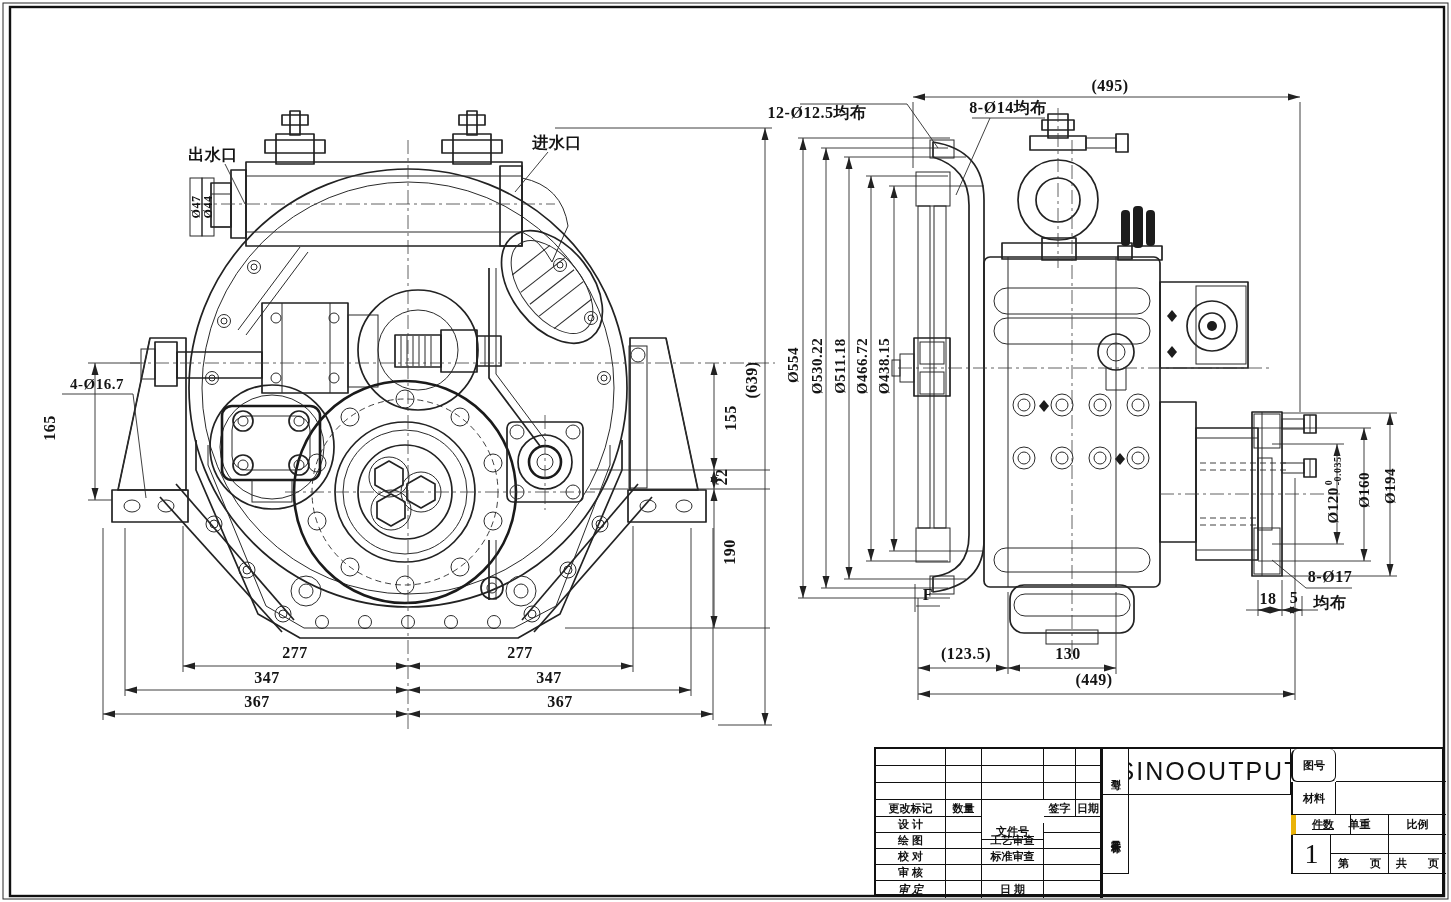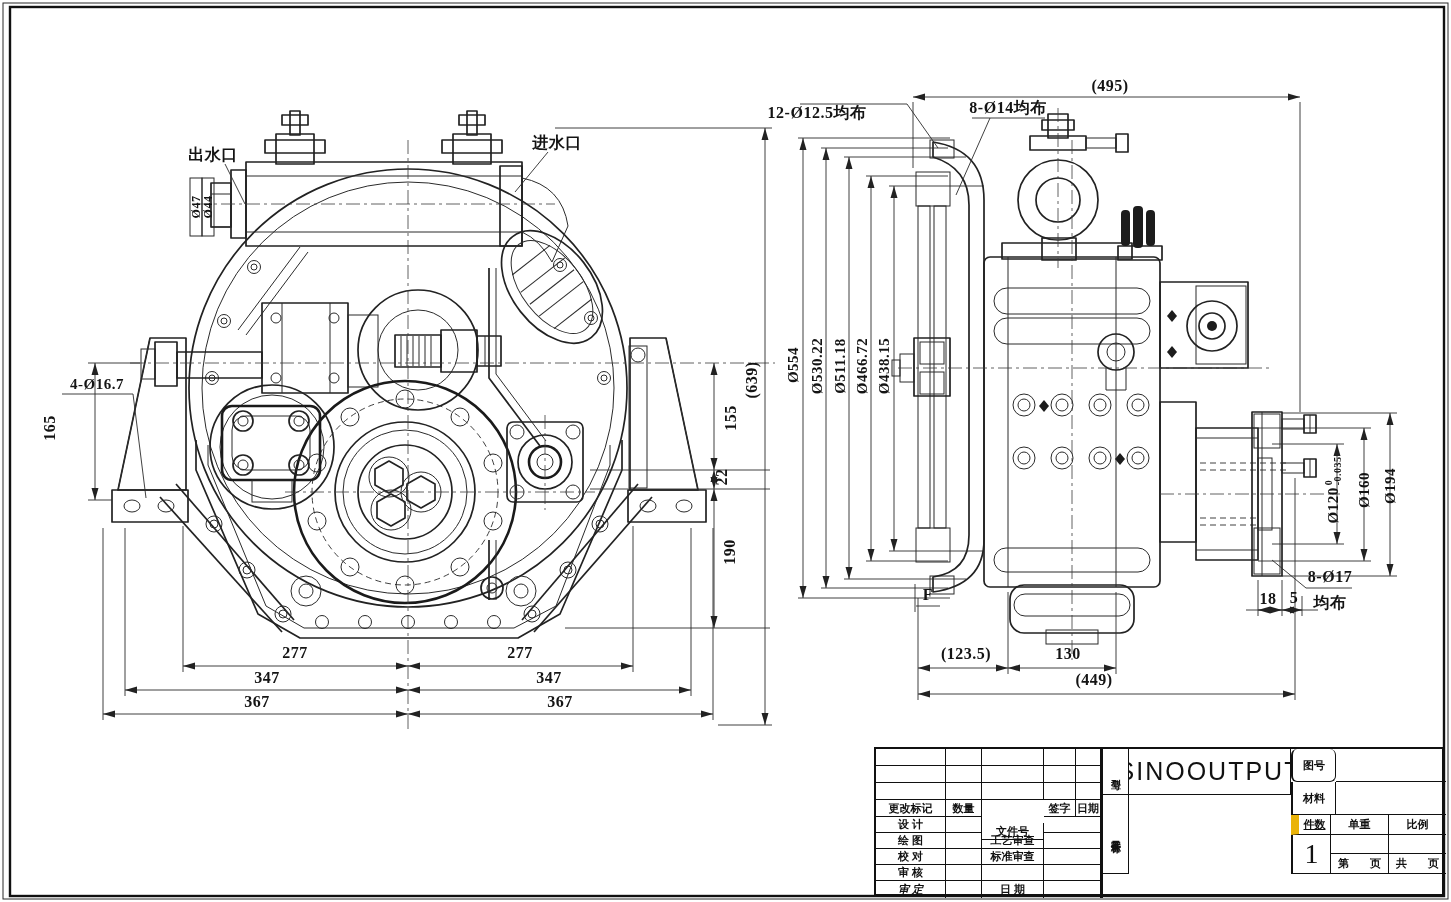--- a/index.html
+++ b/index.html
@@ -536,21 +536,21 @@
 
   <div class="tc tv" style="left:225px;top:0;width:28px;height:46px;border-left:2px solid #111;">型号</div>
   <div class="tc brand" style="left:253px;top:0;width:162px;height:46px;">SINOOUTPUT</div>
   <div class="tc tv" style="left:225px;top:46px;width:28px;height:79px;border-left:2px solid #111;">零件名称</div>
   <div class="tc" style="left:225px;top:125px;width:345px;height:24px;border-left:2px solid #111;border-bottom:none;border-right:none;"></div>
 
   <div class="tc" style="left:415px;top:0;width:45px;height:33px;border-left:2px solid #111;border-radius:6px;">图号</div>
   <div class="tc" style="left:460px;top:0;width:110px;height:33px;border-right:none;"></div>
   <div class="tc" style="left:415px;top:33px;width:45px;height:33px;border-left:2px solid #111;">材料</div>
   <div class="tc" style="left:460px;top:33px;width:110px;height:33px;border-right:none;"></div>
-  <div class="tc" style="left:415px;top:66px;width:40px;height:20px;border-left:8px solid #eab308;text-decoration:underline;">件数</div>
+  <div class="tc" style="left:415px;top:66px;width:60px;height:20px;border-left:5px solid #eab308;text-decoration:underline;">件数</div>
   <div class="tc" style="left:455px;top:66px;width:58px;height:20px;">单重</div>
   <div class="tc" style="left:513px;top:66px;width:57px;height:20px;border-right:none;">比例</div>
   <div class="tc one" style="left:415px;top:86px;width:40px;height:39px;border-left:2px solid #111;">1</div>
   <div class="tc" style="left:455px;top:86px;width:58px;height:19px;"></div>
   <div class="tc" style="left:513px;top:86px;width:57px;height:19px;border-right:none;"></div>
   <div class="tc pg" style="left:455px;top:105px;width:58px;height:20px;">
     <span>第</span>
     <span>页</span>
   </div>
   <div class="tc pg" style="left:513px;top:105px;width:57px;height:20px;border-right:none;">

